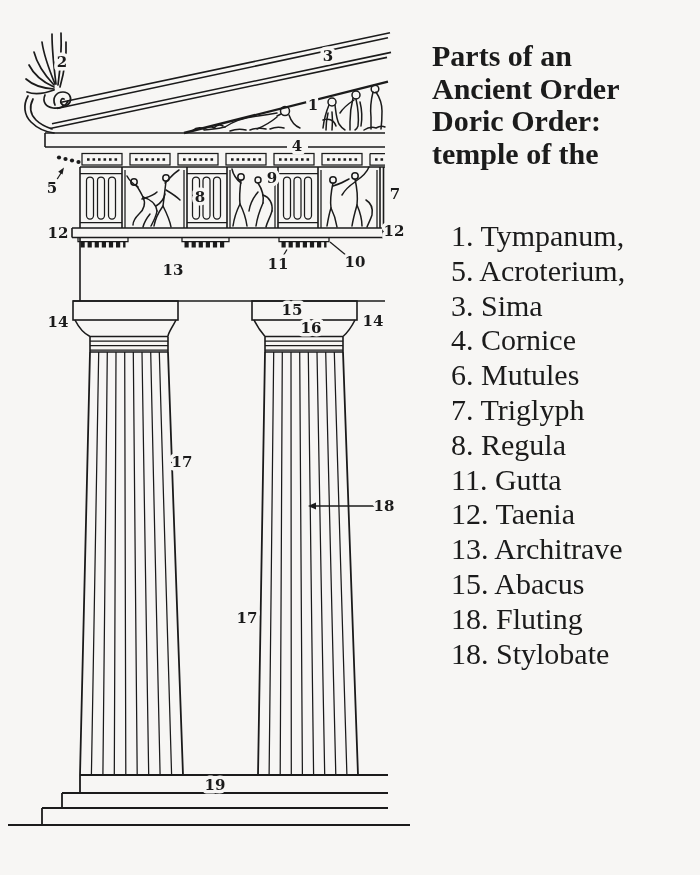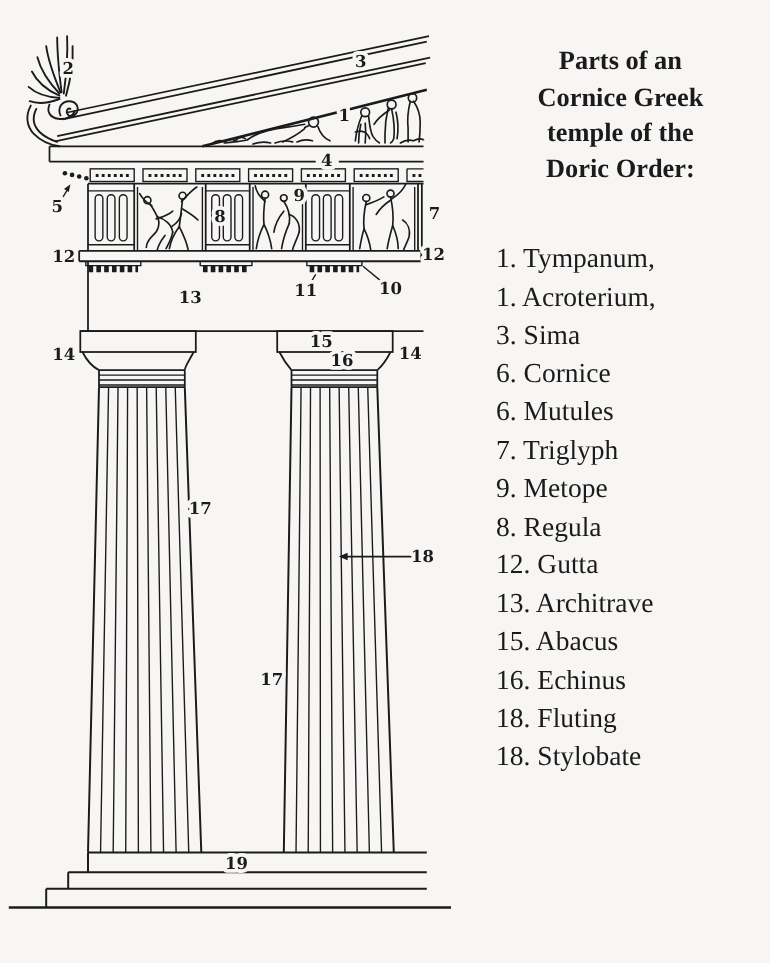--- a/index.html
+++ b/index.html
@@ -16,25 +16,25 @@
   svg .thick{ stroke:currentColor; fill:none; stroke-width:2.4; }
   svg .fig  { stroke:currentColor; fill:none; stroke-width:1.5; stroke-linecap:round; }
   svg .dot  { fill:currentColor; stroke:none; }
   svg .num {
     font-family:"DejaVu Serif",serif; font-weight:bold; font-size:15px;
     fill:var(--ink); text-anchor:middle;
     paint-order:stroke; stroke:var(--bg); stroke-width:7px; stroke-linejoin:round;
   }
   .title {
     position:absolute; left:432px; top:40px; width:264px;
-    text-align:center; font-weight:bold; font-size:24px; line-height:32.5px;
+    font-weight:bold; font-size:30px; line-height:32.5px;
   }
   .legend {
     position:absolute; left:451px; top:219px; width:245px;
-    font-size:25px; line-height:34.8px;
+    font-size:30px; line-height:34.8px;
   }
 </style>
 </head>
 <body>
 
 <div class="page">
 
   <svg class="diagram" width="430" height="875" viewBox="0 0 430 875">
 
     <g>
@@ -254,35 +254,34 @@
       <text class="num" x="311" y="333">16</text>
       <text class="num" x="182" y="467">17</text>
       <text class="num" x="247" y="623">17</text>
       <text class="num" x="384" y="511">18</text>
       <text class="num" x="215" y="790">19</text>
     </g>
   </svg>
 
   <div class="title">
     <div>Parts of an</div>
-    <div>Cornice Greek</div>
+    <div>Ancient Order</div>
+    <div>Doric Order:</div>
     <div>temple of the</div>
-    <div>Doric Order:</div>
   </div>
 
   <div class="legend">
     <div class="li">1. Tympanum,</div>
-    <div class="li">1. Acroterium,</div>
+    <div class="li">5. Acroterium,</div>
     <div class="li">3. Sima</div>
-    <div class="li">6. Cornice</div>
+    <div class="li">4. Cornice</div>
     <div class="li">6. Mutules</div>
     <div class="li">7. Triglyph</div>
-    <div class="li">9. Metope</div>
     <div class="li">8. Regula</div>
-    <div class="li">12. Gutta</div>
+    <div class="li">11. Gutta</div>
+    <div class="li">12. Taenia</div>
     <div class="li">13. Architrave</div>
     <div class="li">15. Abacus</div>
-    <div class="li">16. Echinus</div>
     <div class="li">18. Fluting</div>
     <div class="li">18. Stylobate</div>
   </div>
 
 </div>
 
 </body></html>

